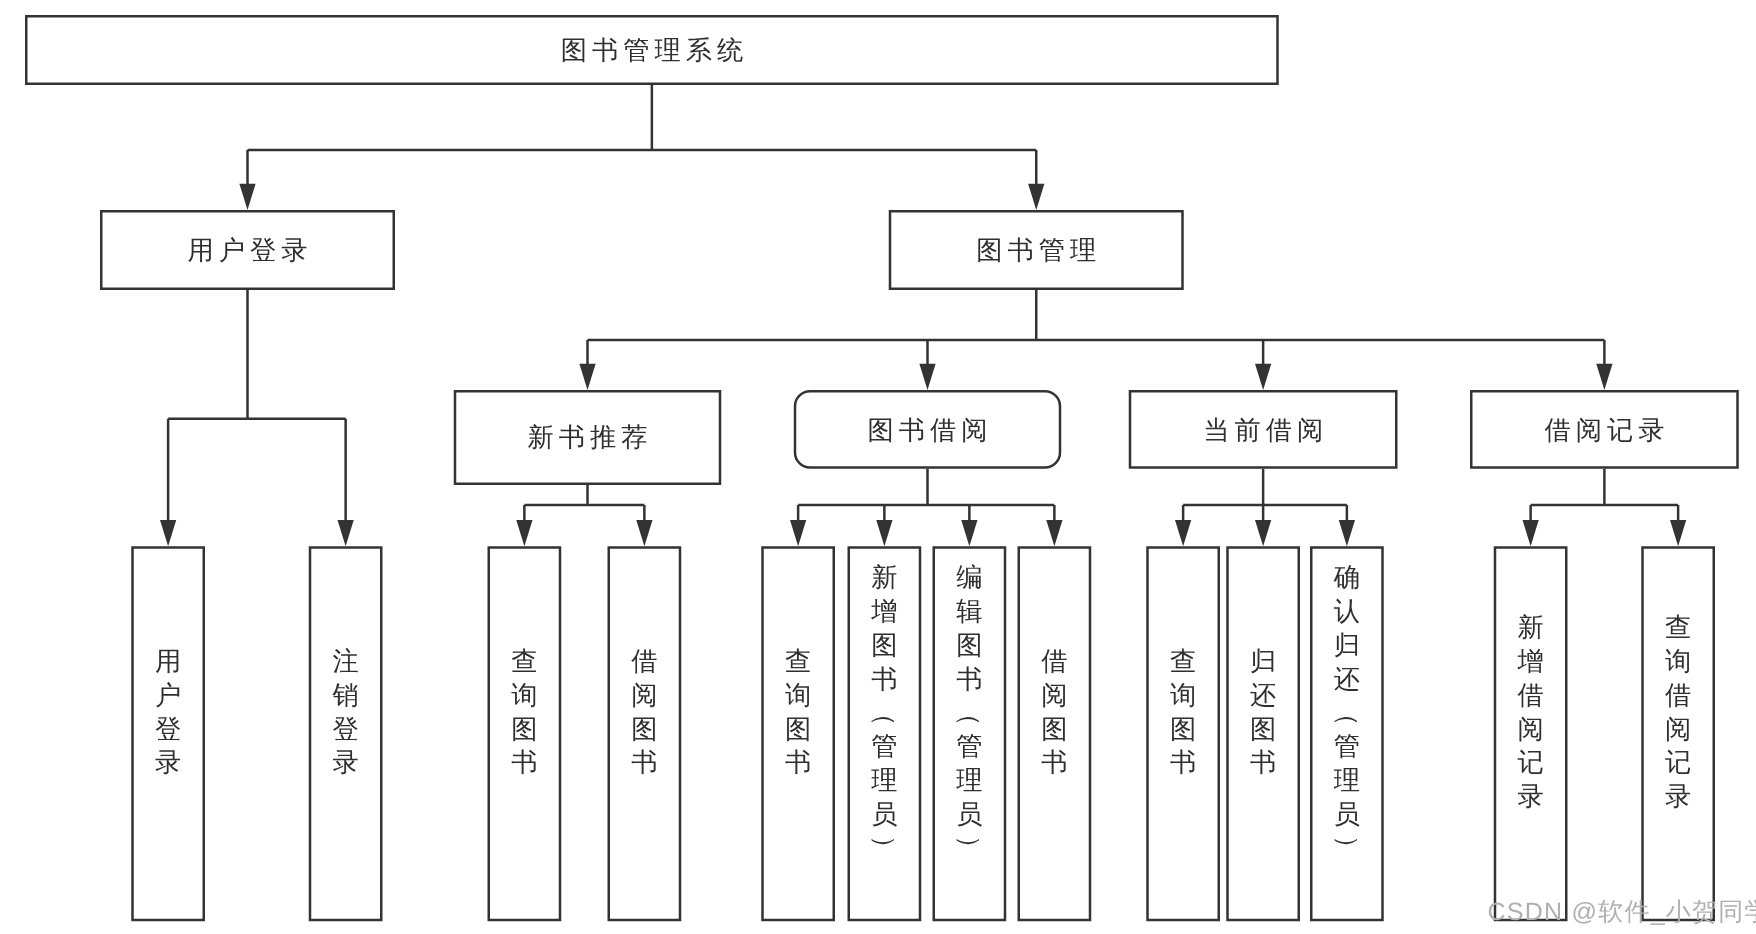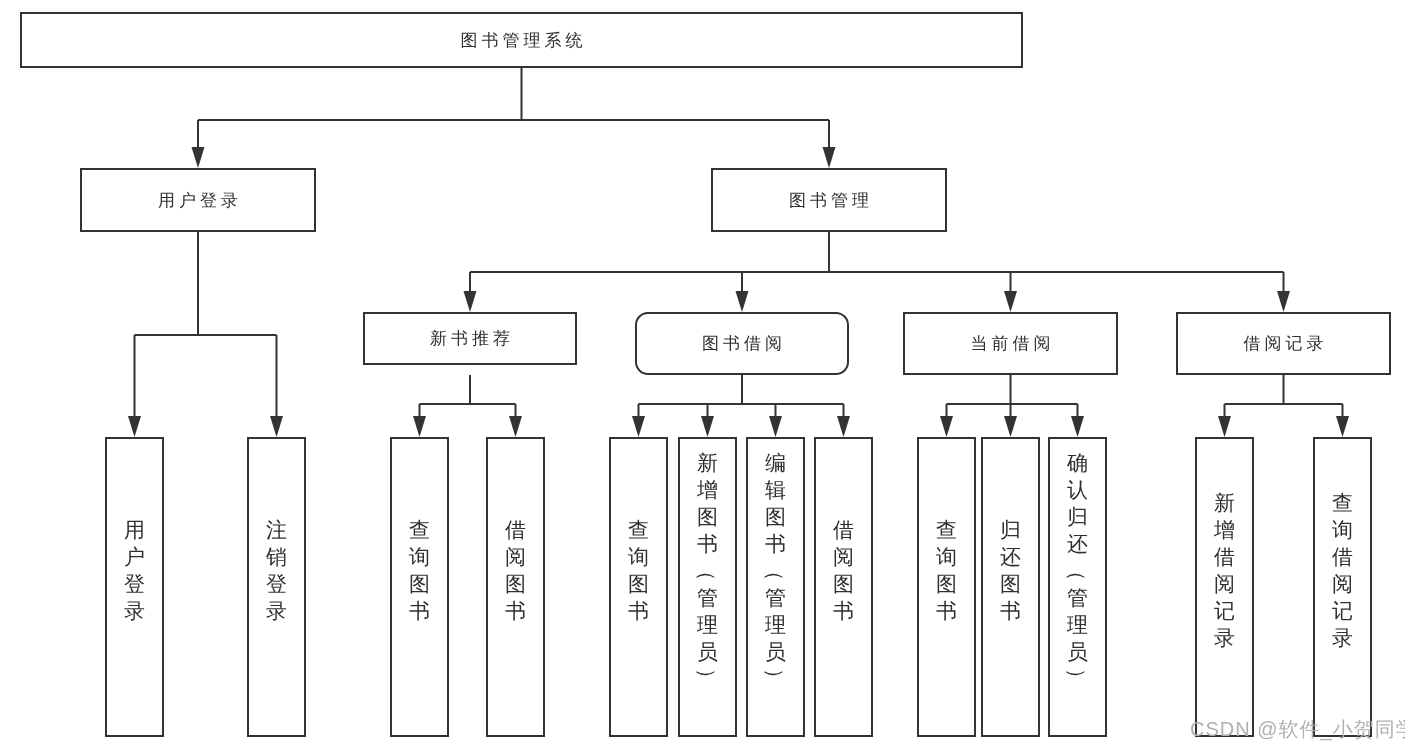--- a/index.html
+++ b/index.html
@@ -30,21 +30,21 @@
     position: absolute;
     box-sizing: border-box;
     border: 2px solid #333333;
     background: #ffffff;
     color: #2f2f2f;
     display: flex;
     align-items: center;
     justify-content: center;
   }
   .hlabel {
-    font-size: 17px;
+    font-size: 21px;
     letter-spacing: 4px;
     padding-left: 4px;
     white-space: nowrap;
     color: #2f2f2f;
   }
   .leaf {
     top: 437px;
     width: 59px;
     height: 300px;
   }
@@ -130,21 +130,21 @@
     <span class="hlabel">图书管理系统</span>
   </div>
 
   <div class="node" style="left:711px; top:168px; width:236px; height:64px;">
     <span class="hlabel">图书管理</span>
   </div>
   <div class="node" style="left:80px; top:168px; width:236px; height:64px;">
     <span class="hlabel">用户登录</span>
   </div>
 
-  <div class="node" style="left:363px; top:312px; width:214px; height:53px;">
+  <div class="node" style="left:363px; top:312px; width:214px; height:76px;">
     <span class="hlabel">新书推荐</span>
   </div>
   <div class="node" style="left:635px; top:312px; width:214px; height:63px;border-radius:13px;">
     <span class="hlabel">图书借阅</span>
   </div>
   <div class="node" style="left:903px; top:312px; width:215px; height:63px;font-family:Liberation Mono, monospace;">
     <span class="hlabel">当前借阅</span>
   </div>
   <div class="node" style="left:1176px; top:312px; width:215px; height:63px;justify-content:center;">
     <span class="hlabel">借阅记录</span>

